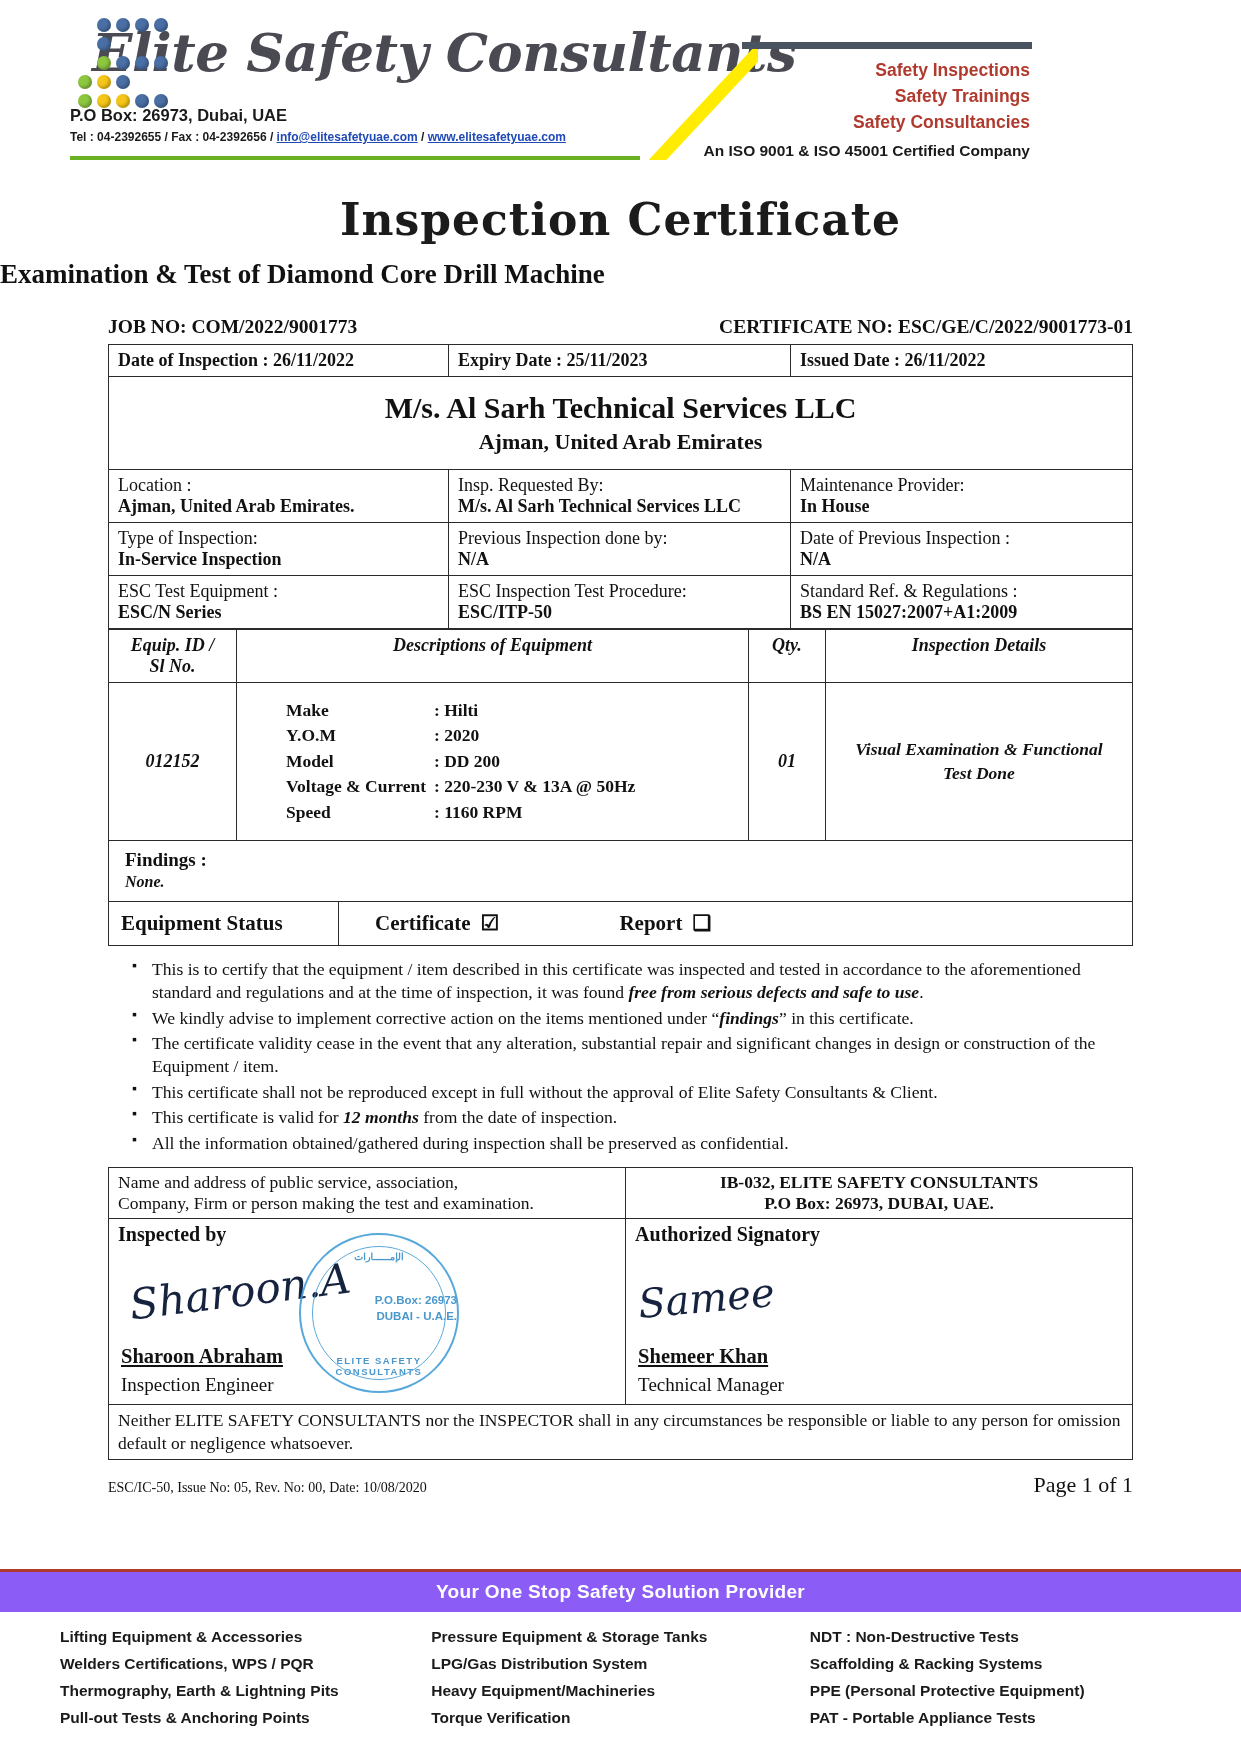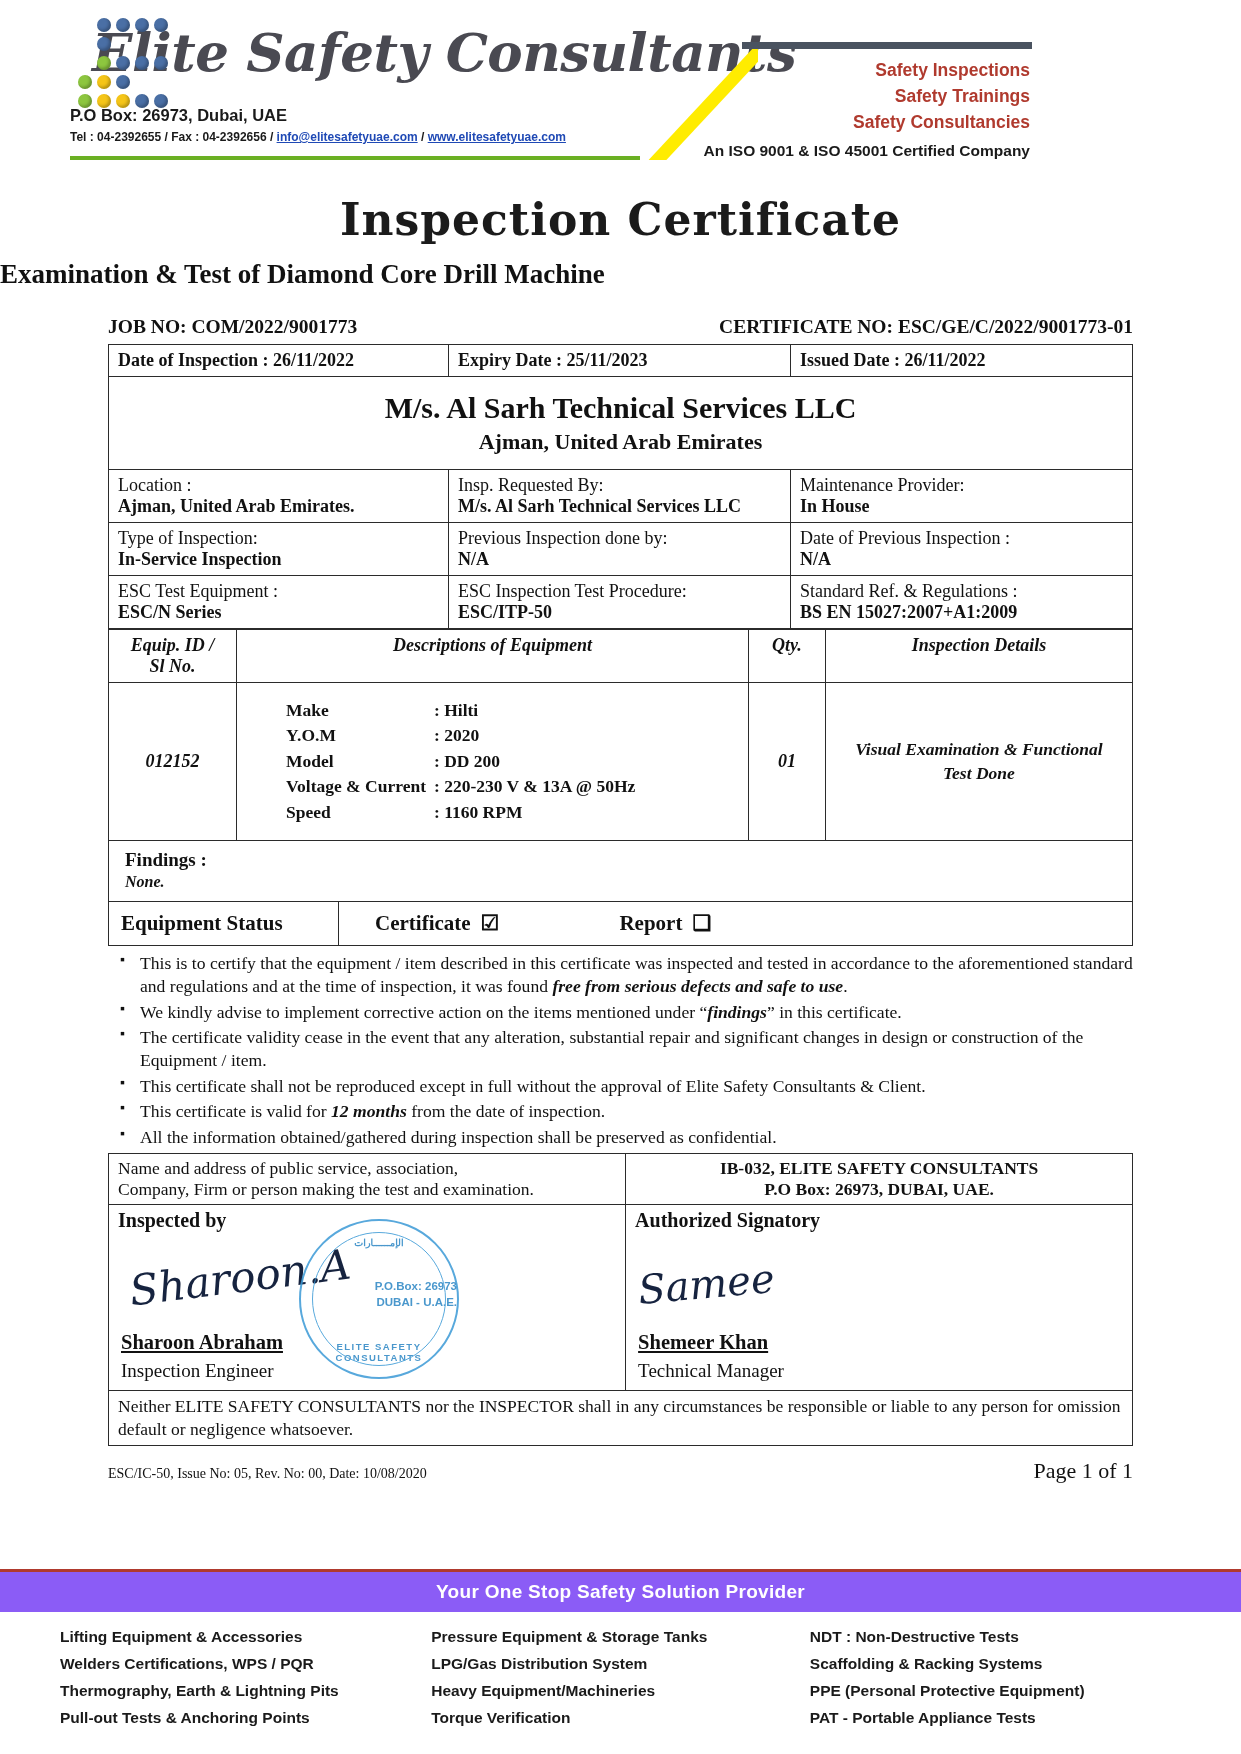--- a/index.html
+++ b/index.html
@@ -93,21 +93,21 @@
   .speclist .v { font-weight:bold; }
 
   .findings { font-weight:bold; font-size:19px; }
   .findings .none { font-style:italic; font-weight:bold; font-size:16px; display:block; margin-top:2px; }
 
   .statusrow td { padding:9px 9px; }
   .box { font-size:21px; margin-left:10px; }
 
   
   .bullets { margin:6px 108px 0 118px; font-size:17.6px; line-height:1.33; }
-  .bullets ul { margin:0; padding:0; list-style:none; }
+  .bullets ul { margin:12px; padding:0; list-style:none; }
   .bullets li { position:relative; padding-left:22px; margin-bottom:2px; }
   .bullets li:before { content:"▪"; position:absolute; left:2px; top:-1px; font-size:14px; }
   .bi { font-style:italic; font-weight:bold; }
 
   
   .signtbl { margin:4px 108px 0 108px; width:calc(1241px - 216px); border-collapse:collapse; }
   .signtbl td { border:1px solid #2b2b2b; padding:4px 9px; font-size:17.5px; vertical-align:top; }
   .addr-r { text-align:center; font-weight:bold; font-size:19px; }
   .signcell { height:186px; position:relative; }
   .signlabel { font-weight:bold; font-size:20px; }

